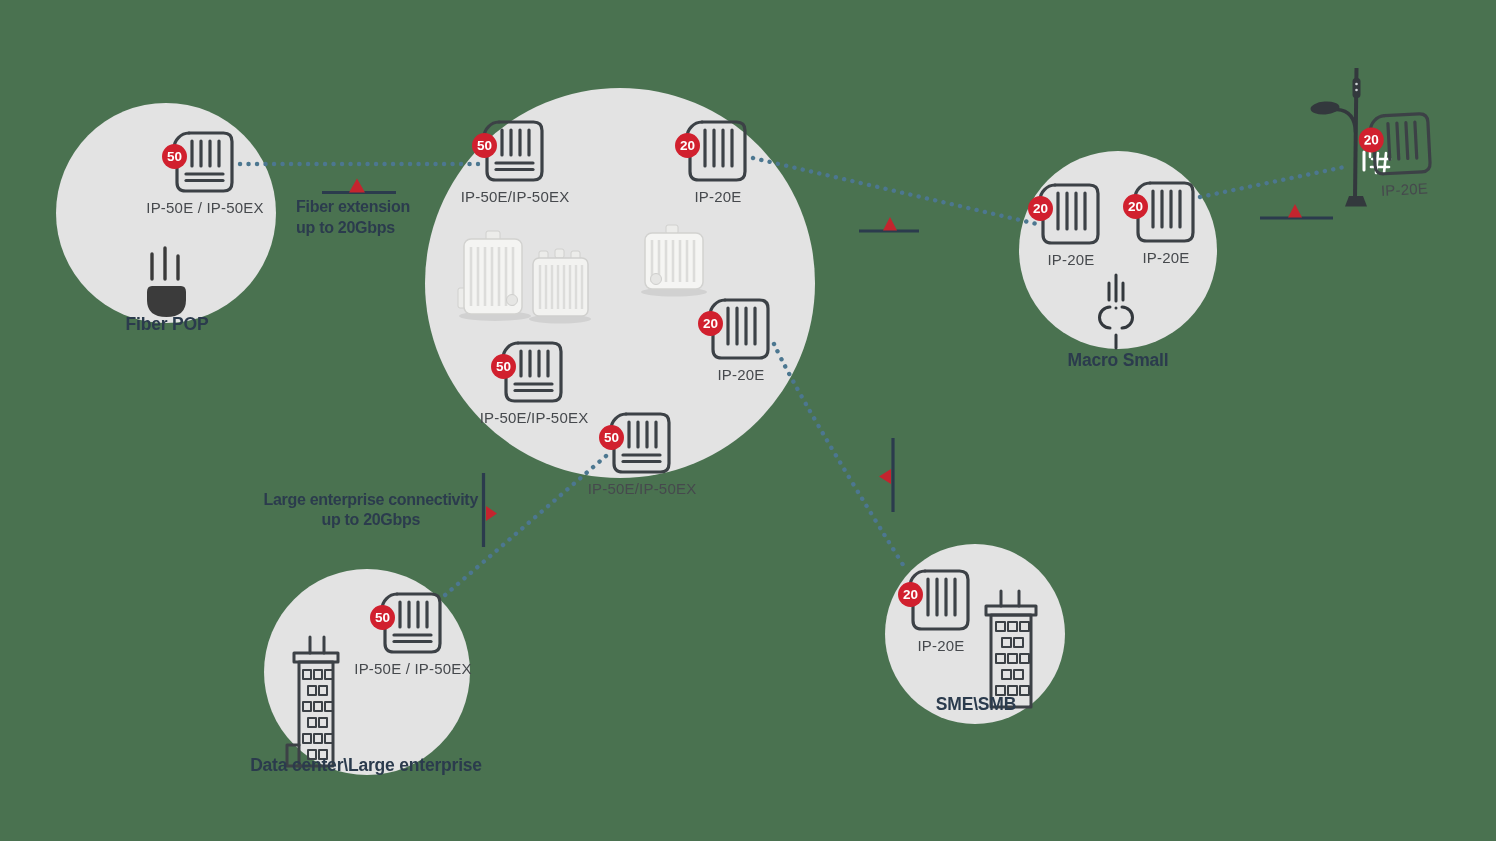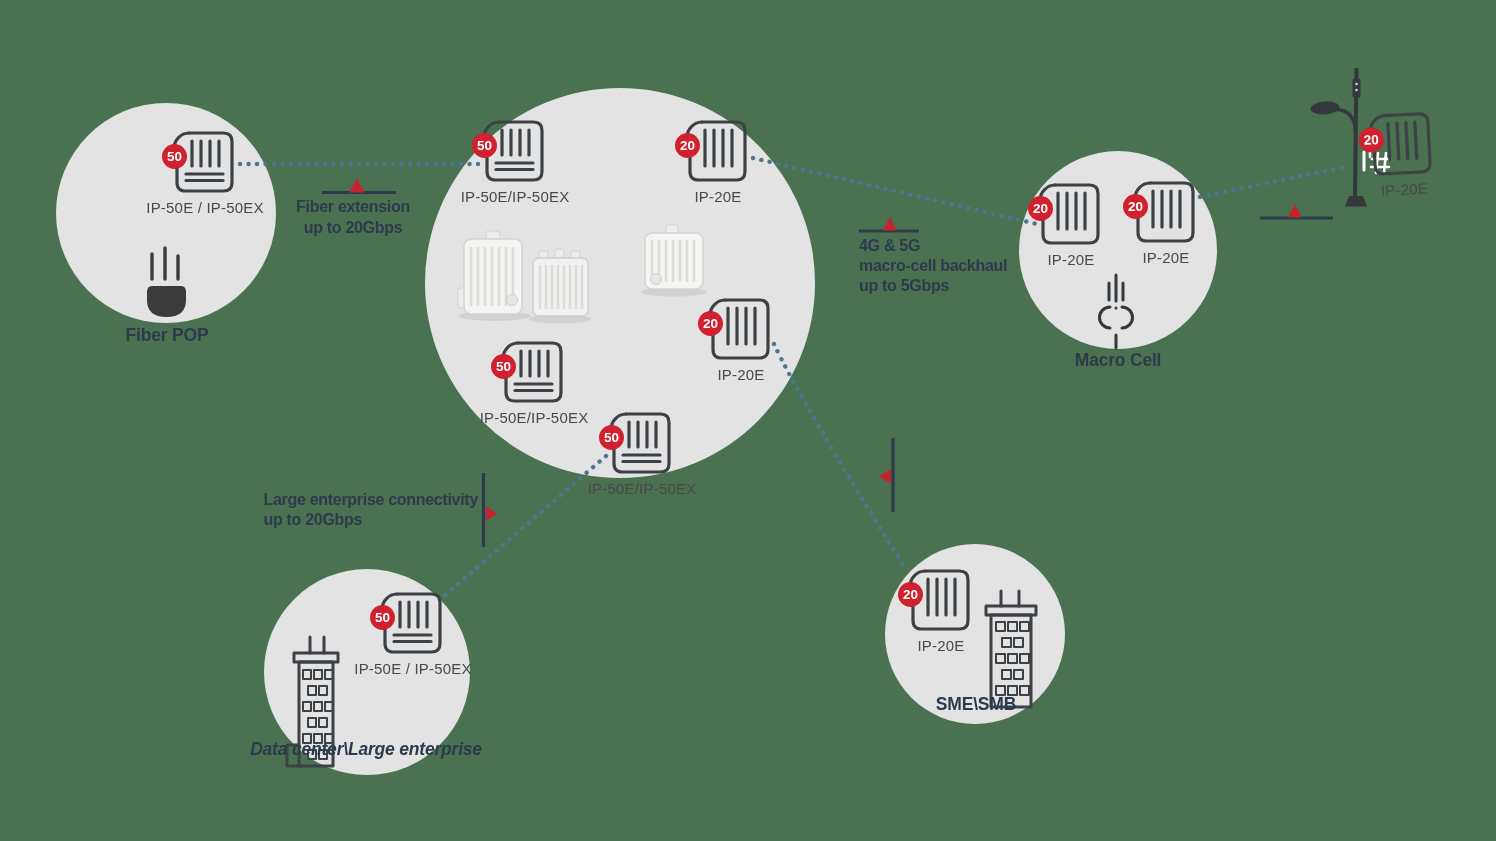--- a/index.html
+++ b/index.html
@@ -22,22 +22,22 @@
     white-space:nowrap;font-size:15px;color:#46494d;letter-spacing:.2px;
   }
   .scene-label{
     position:absolute;transform:translateX(-50%);white-space:nowrap;text-align:center;
     font-weight:bold;font-size:17.5px;color:#2b3b4d;letter-spacing:-.2px;
   }
   .marker-text{
     position:absolute;font-weight:bold;font-size:16px;color:#2b3b4d;
     line-height:20px;letter-spacing:-.3px;white-space:nowrap;
   }
-  .mt-center{transform:translateX(-50%);text-align:center;line-height:21px;}
-  .mt-right{transform:translateX(-100%);text-align:left;}
+  .mt-center{transform:translateX(-50%);text-align:left;line-height:21px;}
+  .mt-right{transform:translateX(-100%);text-align:center;}
 </style>
 </head>
 <body>
 
 <div class="canvas">
 
   <div class="circle" style="left:56px;top:103px;width:220px;height:220px;"></div>
   <div class="circle" style="left:425px;top:88px;width:390px;height:390px;"></div>
   <div class="circle" style="left:1019px;top:151px;width:198px;height:198px;"></div>
   <div class="circle" style="left:885px;top:544px;width:180px;height:180px;"></div>
@@ -293,32 +293,27 @@
     <div class="dev-label">IP-50E / IP-50EX</div>
   </div>
   <div class="device" style="left:901px;top:567px;">
     <svg class="radio" width="72" height="66" viewBox="-10 -2 72 66">
         <use href="#icon-ip20"></use>
       </svg>
     <div class="badge">20</div>
     <div class="dev-label">IP-20E</div>
   </div>
 
-  <div class="scene-label" style="left:167px;top:325px;">Fiber POP</div>
-  <div class="scene-label" style="left:1118px;top:350px;">Macro Cell</div>
+  <div class="scene-label" style="left:167px;top:314px;">Fiber POP</div>
+  <div class="scene-label" style="left:1118px;top:350px;">Macro Small</div>
   <div class="scene-label" style="left:976px;top:694px;">SME\SMB</div>
-  <div class="scene-label" style="left:366px;top:739px;font-style:italic;">Data center\Large enterprise</div>
+  <div class="scene-label" style="left:366px;top:755px;">Data center\Large enterprise</div>
 
   <div class="marker-text mt-center" style="left:353px;top:196px;">
     <div>Fiber extension</div>
     <div>up to 20Gbps</div>
   </div>
-  <div class="marker-text" style="left:859px;top:236px;">
-    <div>4G &amp; 5G</div>
-    <div>macro-cell backhaul</div>
-    <div>up to 5Gbps</div>
-  </div>
   <div class="marker-text mt-right" style="left:478px;top:490px;">
     <div>Large enterprise connectivity</div>
     <div>up to 20Gbps</div>
   </div>
 
 </div>
 
 </body></html>

